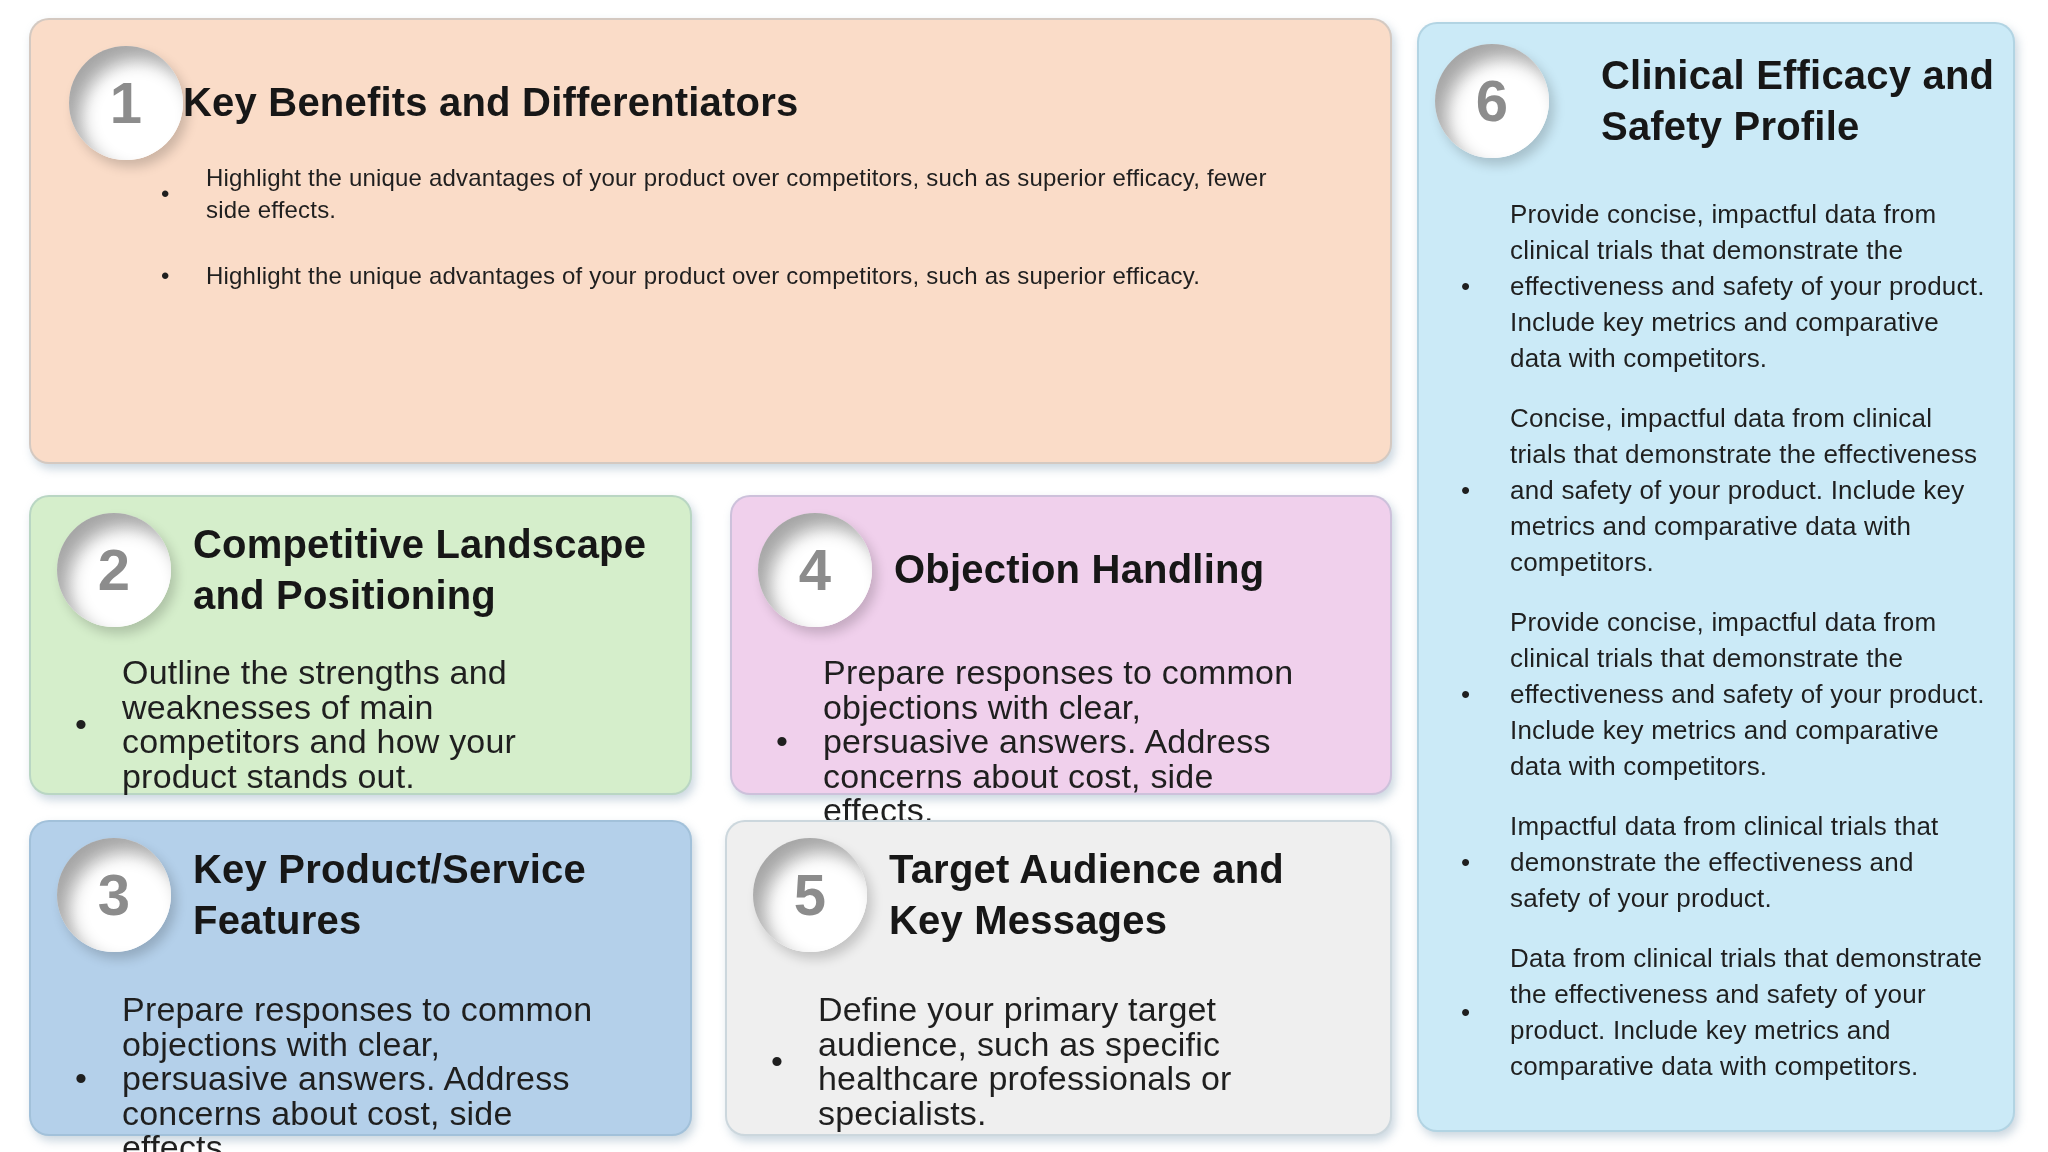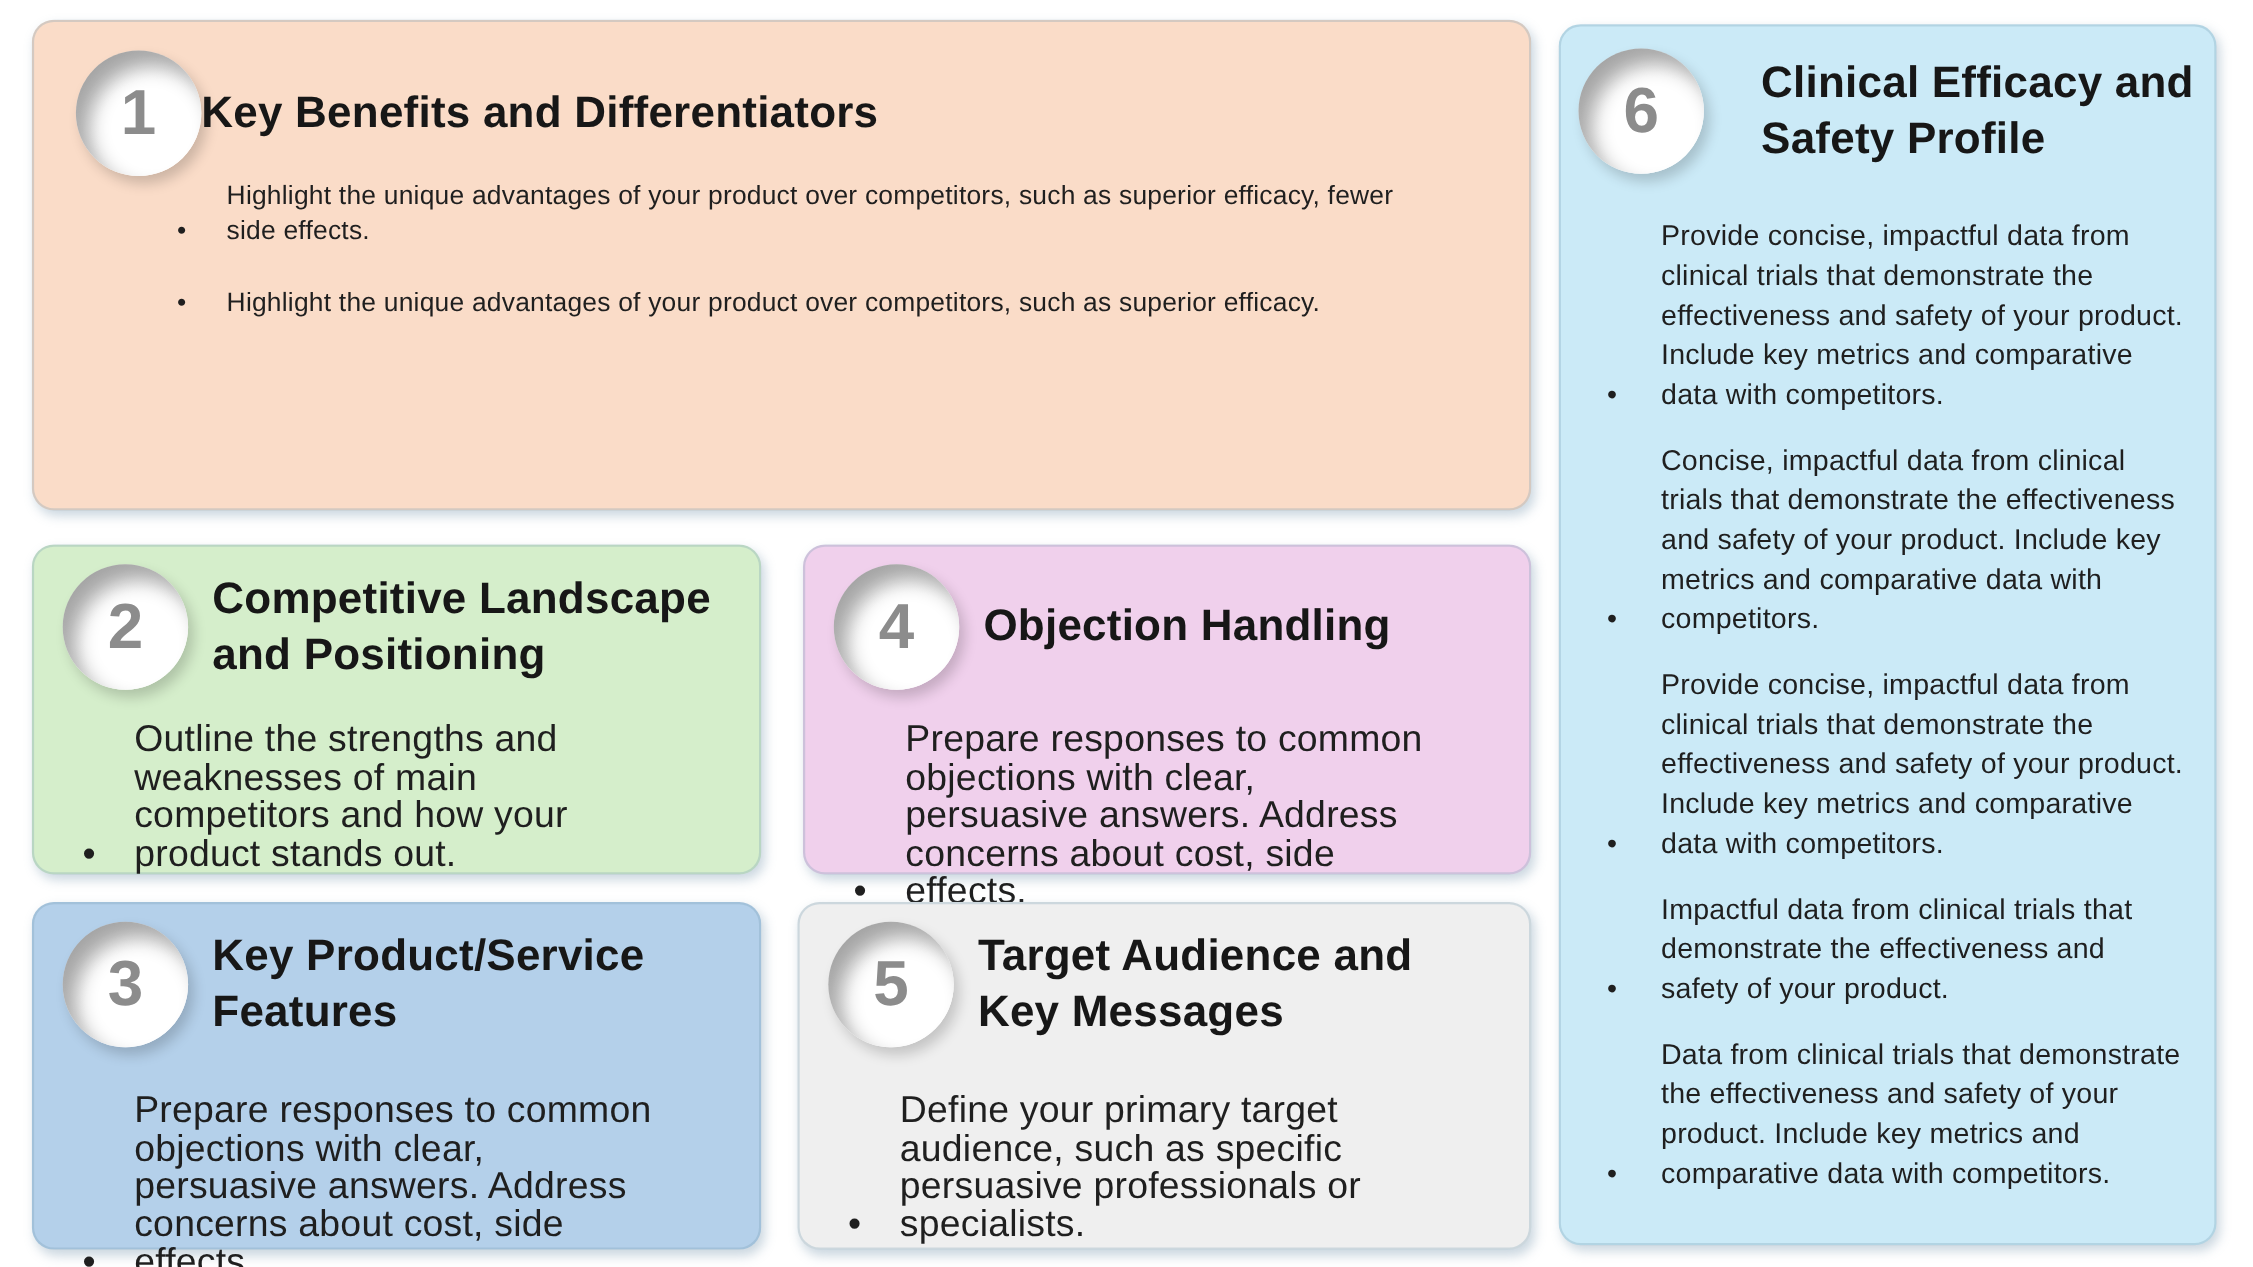--- a/index.html
+++ b/index.html
@@ -39,21 +39,21 @@
   }
   .title {
     margin:0; font-size:40px; line-height:1.28; font-weight:700;
     color:#171717; letter-spacing:0.2px; max-width:480px;
   }
   .c1 .title { max-width:none; }
   .c2 .title, .c3 .title, .c4 .title, .c5 .title { margin-left:22px; }
   .c6 .title { margin-left:52px; }
 
   .bullets { position:absolute; margin:0; padding:0; list-style:none; }
-  .bullet { display:flex; align-items:flex-end; }
+  .bullet { display:flex; align-items:center; }
   .bullet::before {
     content:"\2022"; flex:0 0 auto; text-align:left;
   }
 
   .c1 .bullets { left:130px; top:142px; width:1120px; font-size:24px; line-height:32px; }
   .c1 .bullet { margin-bottom:34px; }
   .c1 .bullet::before { width:45px; }
 
   .c2 .bullets, .c3 .bullets, .c4 .bullets, .c5 .bullets {
     left:44px; top:158px; width:537px; font-size:34px; line-height:34.5px;
@@ -133,21 +133,21 @@
 
   <section class="card c5" style="background: rgb(239, 239, 239);">
     <div class="head">
       <div class="circle">
         <span>5</span>
       </div>
       <h2 class="title">Target Audience and Key Messages</h2>
     </div>
     <ul class="bullets">
       <li class="bullet">
-          <span class="btxt">Define your primary target audience, such as specific persuasive professionals or specialists.</span>
+          <span class="btxt">Define your primary target audience, such as specific healthcare professionals or specialists.</span>
         </li>
     </ul>
   </section>
 
   <section class="card c6" style="background: rgb(203, 234, 247);">
     <div class="head">
       <div class="circle">
         <span>6</span>
       </div>
       <h2 class="title">Clinical Efficacy and Safety Profile</h2>

